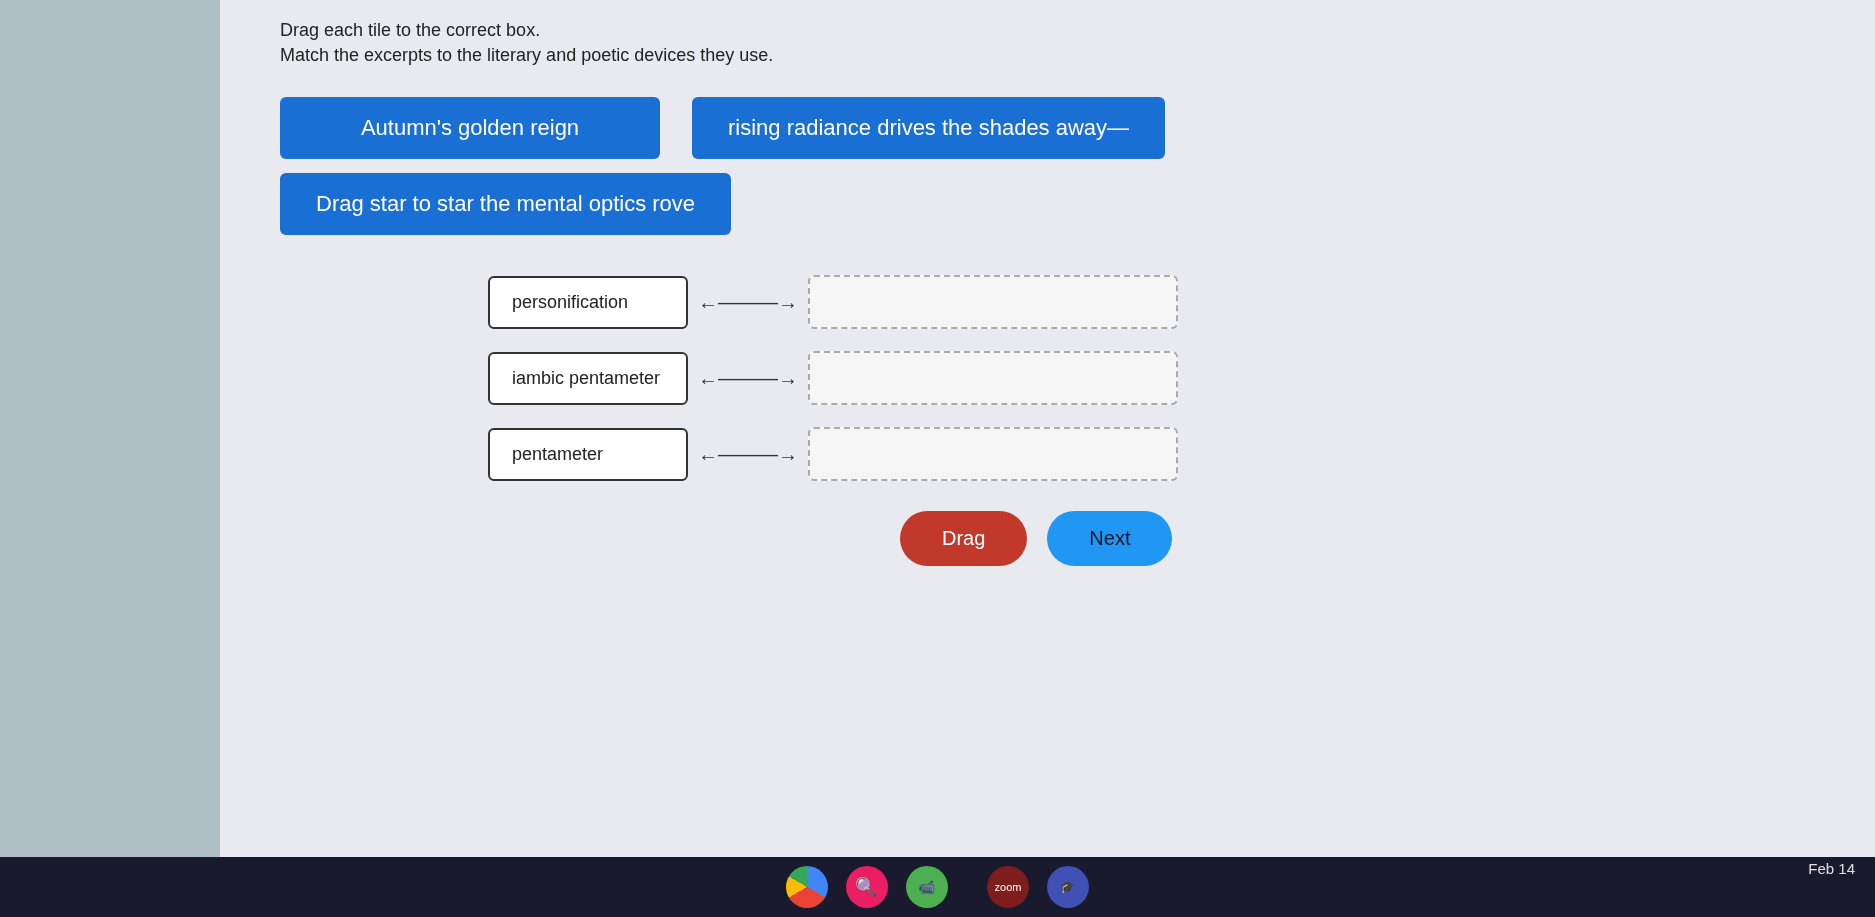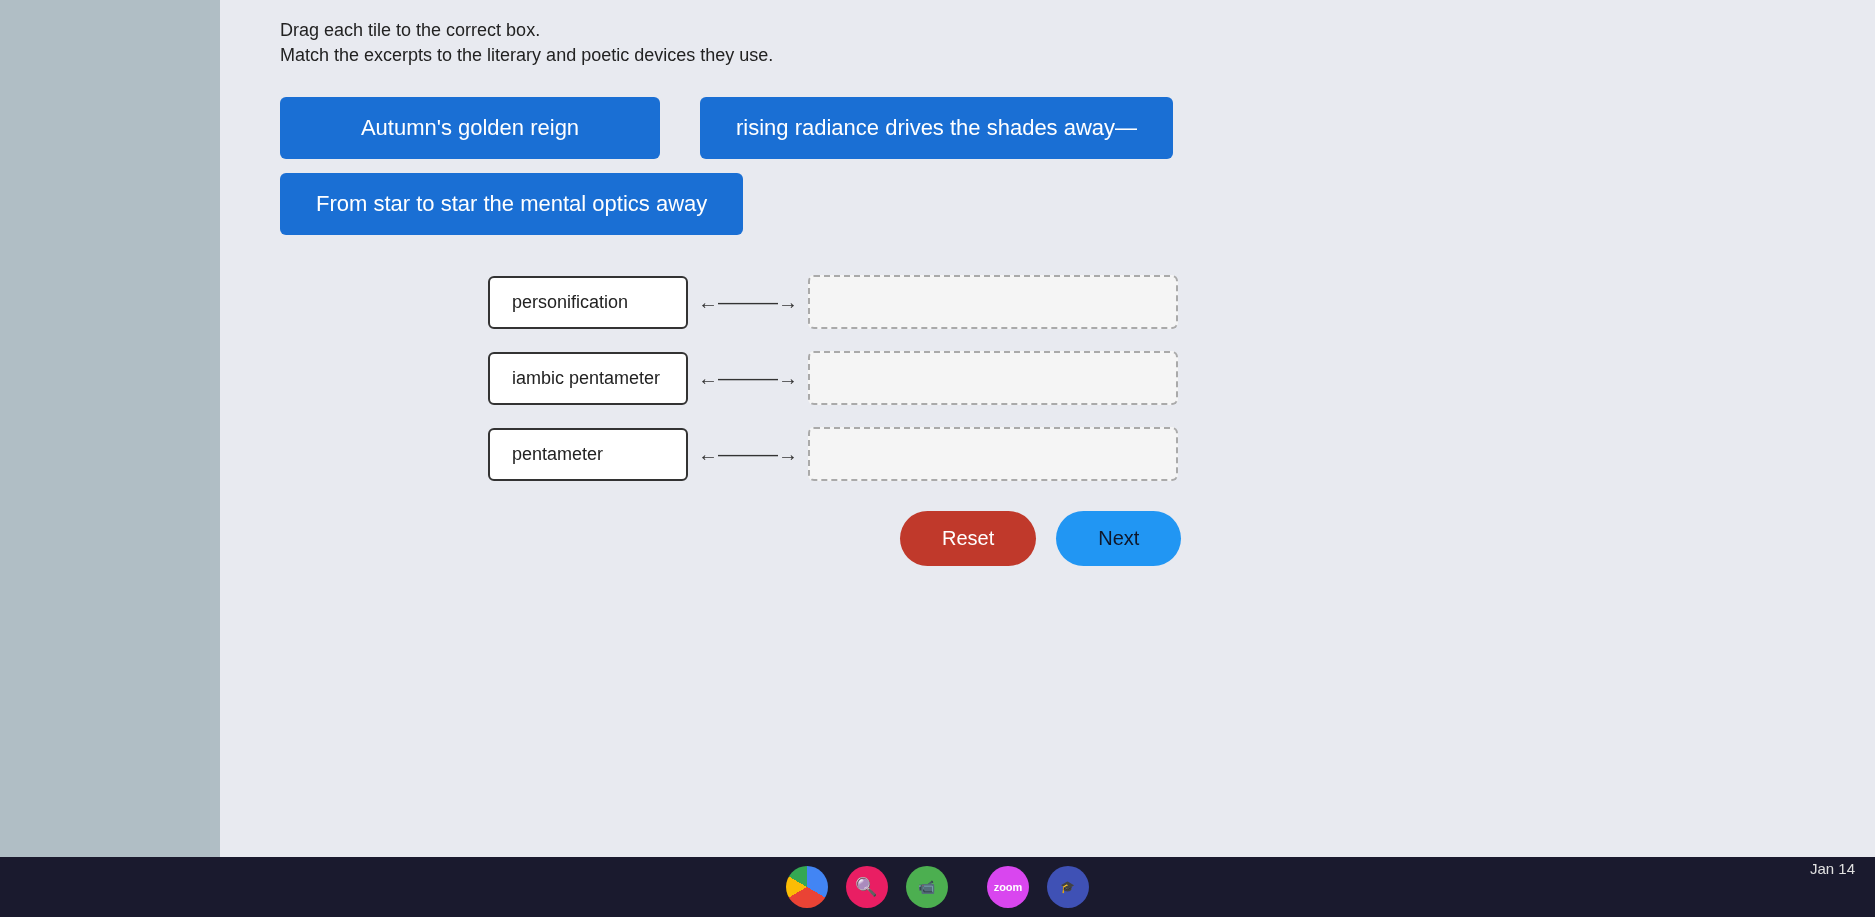--- a/index.html
+++ b/index.html
@@ -39,21 +39,21 @@
       display: flex;
       flex-direction: column;
       align-items: flex-start;
       gap: 14px;
       margin-bottom: 40px;
     }
 
     .tiles-row {
       display: flex;
       flex-direction: row;
-      gap: 40px;
+      gap: 32px;
       align-items: center;
     }
 
     .tile {
       background: #1a6fd4;
       color: #fff;
       font-size: 22px;
       padding: 18px 36px;
       border-radius: 6px;
       cursor: grab;
@@ -173,24 +173,24 @@
       font-size: 18px;
     }
 
     .taskbar-meet {
       background: #4caf50;
       color: white;
       font-size: 14px;
     }
 
     .taskbar-zoom {
-      background: #d946ef;
+      background: #7f1d1d;
       color: white;
       font-size: 11px;
-      font-weight: bold;
+      font-weight: normal;
       margin-left: 21px;
     }
 
     .taskbar-blue {
       background: #3f51b5;
       color: white;
       font-size: 12px;
     }
 
     .date-label {
@@ -220,21 +220,21 @@
   <p class="instruction-drag">Drag each tile to the correct box.</p>
 
   <p class="instruction-match">Match the excerpts to the literary and poetic devices they use.</p>
 
   <div class="tiles-area">
     <div class="tiles-row">
       <div class="tile" draggable="true">Autumn's golden reign</div>
       <div class="tile tile-wide" draggable="true">rising radiance drives the shades away—</div>
     </div>
     <div class="tiles-row">
-      <div class="tile" draggable="true">From star to star the mental optics away</div>
+      <div class="tile" draggable="true">Drag star to star the mental optics rove</div>
     </div>
   </div>
 
   <div class="matching-area">
 
     <div class="match-row">
       <div class="match-label">personification</div>
       <div class="arrow">←———→</div>
       <div class="drop-box"></div>
     </div>
@@ -247,27 +247,27 @@
 
     <div class="match-row">
       <div class="match-label">pentameter</div>
       <div class="arrow">←———→</div>
       <div class="drop-box"></div>
     </div>
 
   </div>
 
   <div class="buttons-row">
-    <button class="btn-reset">Reset</button>
+    <button class="btn-reset">Drag</button>
     <button class="btn-next">Next</button>
   </div>
 
 </div>
 
 <div class="taskbar">
   <div class="taskbar-icon taskbar-chrome"></div>
   <div class="taskbar-icon taskbar-search">🔍</div>
   <div class="taskbar-icon taskbar-meet">📹</div>
   <div class="taskbar-icon taskbar-zoom">zoom</div>
   <div class="taskbar-icon taskbar-blue">🎓</div>
 </div>
 
-<div class="date-label">Jan 14</div>
+<div class="date-label">Feb 14</div>
 
 </body></html>

